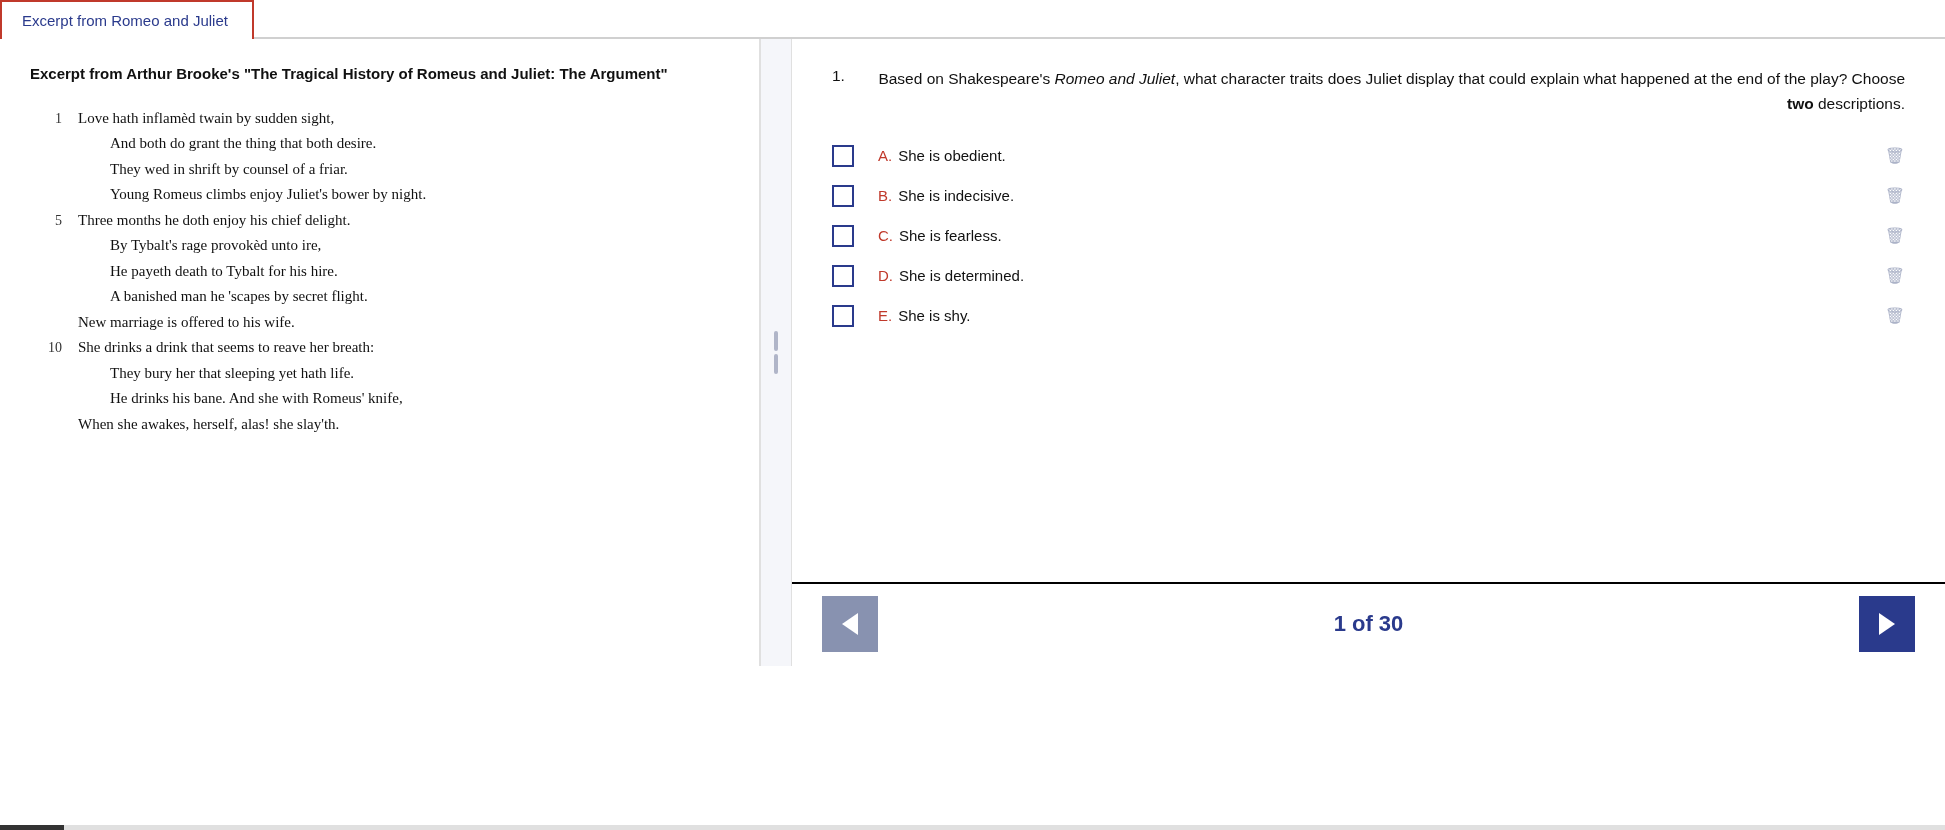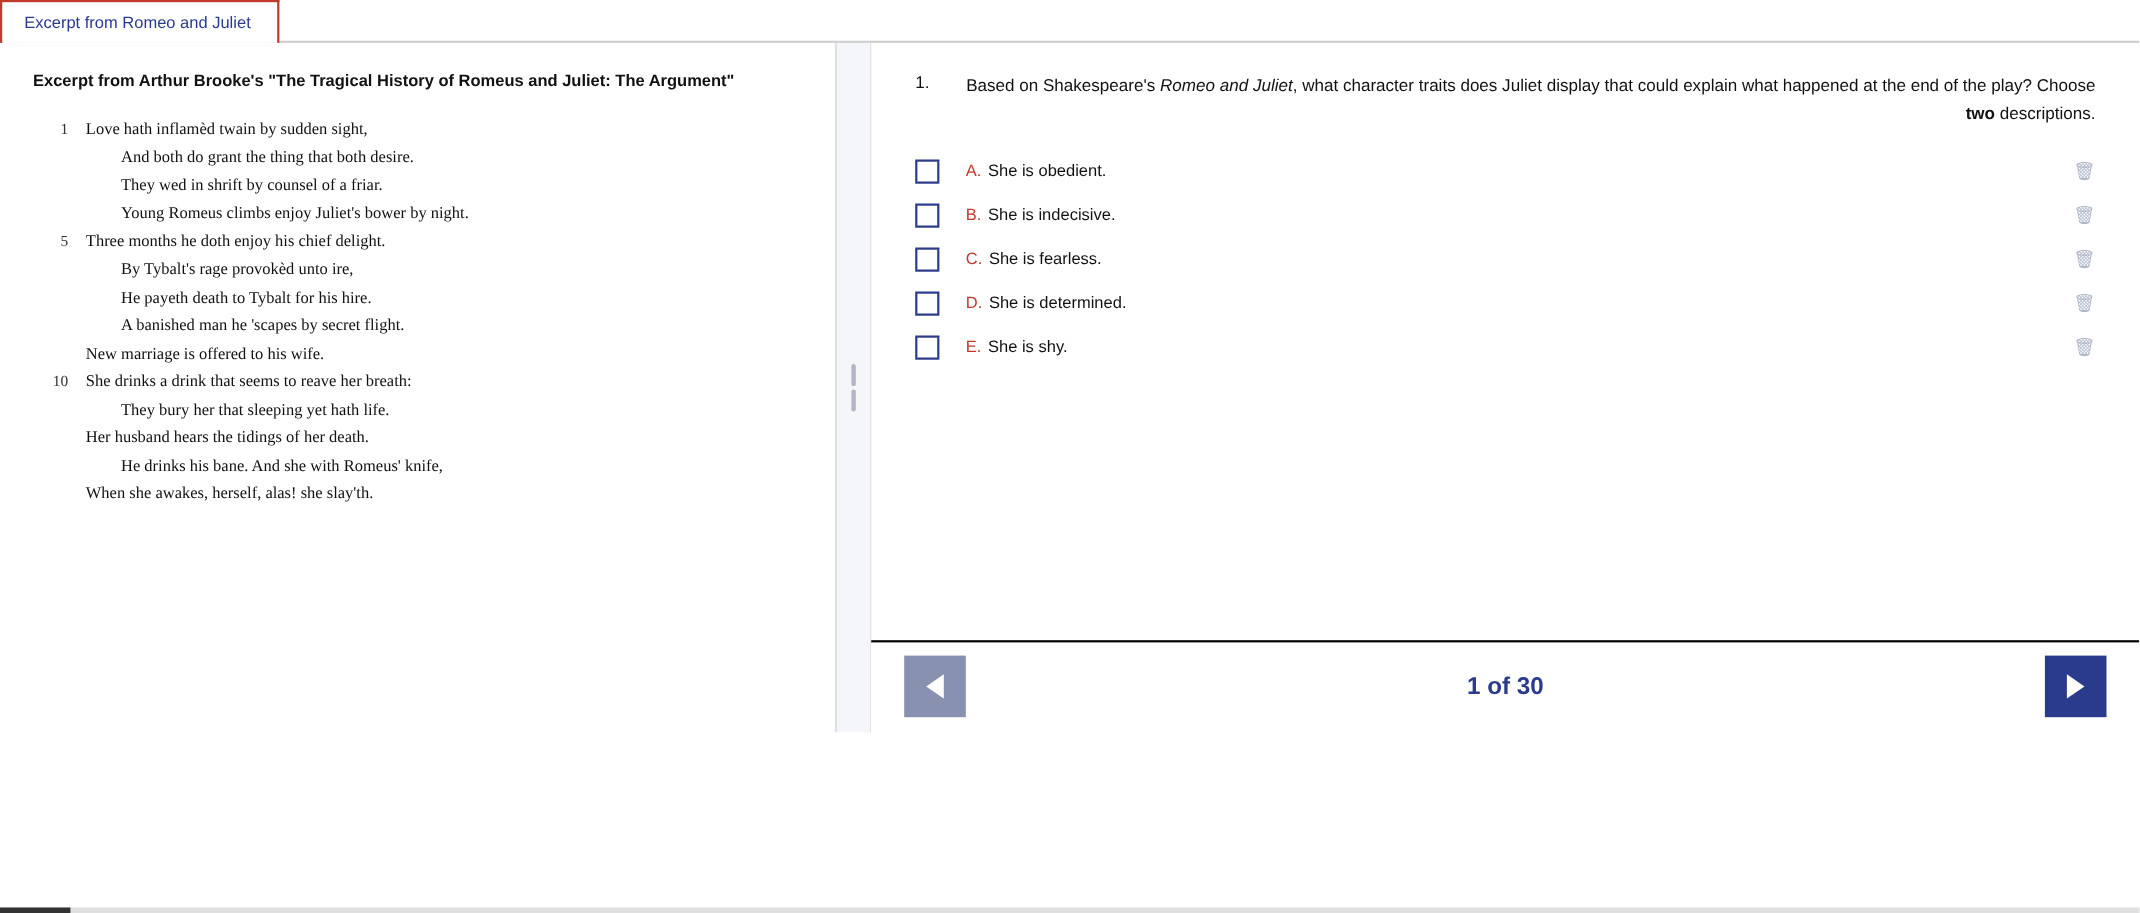--- a/index.html
+++ b/index.html
@@ -339,24 +339,20 @@
             <span class="line-num-empty"></span>
             <span class="line-text">New marriage is offered to his wife.</span>
           </div>
           <div class="poem-line">
             <span class="line-num">10</span>
             <span class="line-text">She drinks a drink that seems to reave her breath:</span>
           </div>
           <div class="poem-line indented">
             <span class="line-num-empty"></span>
             <span class="line-text">They bury her that sleeping yet hath life.</span>
-          </div>
-          <div class="poem-line">
-            <span class="line-num-empty"></span>
-            <span class="line-text">Her husband hears the tidings of her death.</span>
           </div>
           <div class="poem-line indented">
             <span class="line-num-empty"></span>
             <span class="line-text">He drinks his bane. And she with Romeus' knife,</span>
           </div>
           <div class="poem-line">
             <span class="line-num-empty"></span>
             <span class="line-text">When she awakes, herself, alas! she slay'th.</span>
           </div>
         </div>

